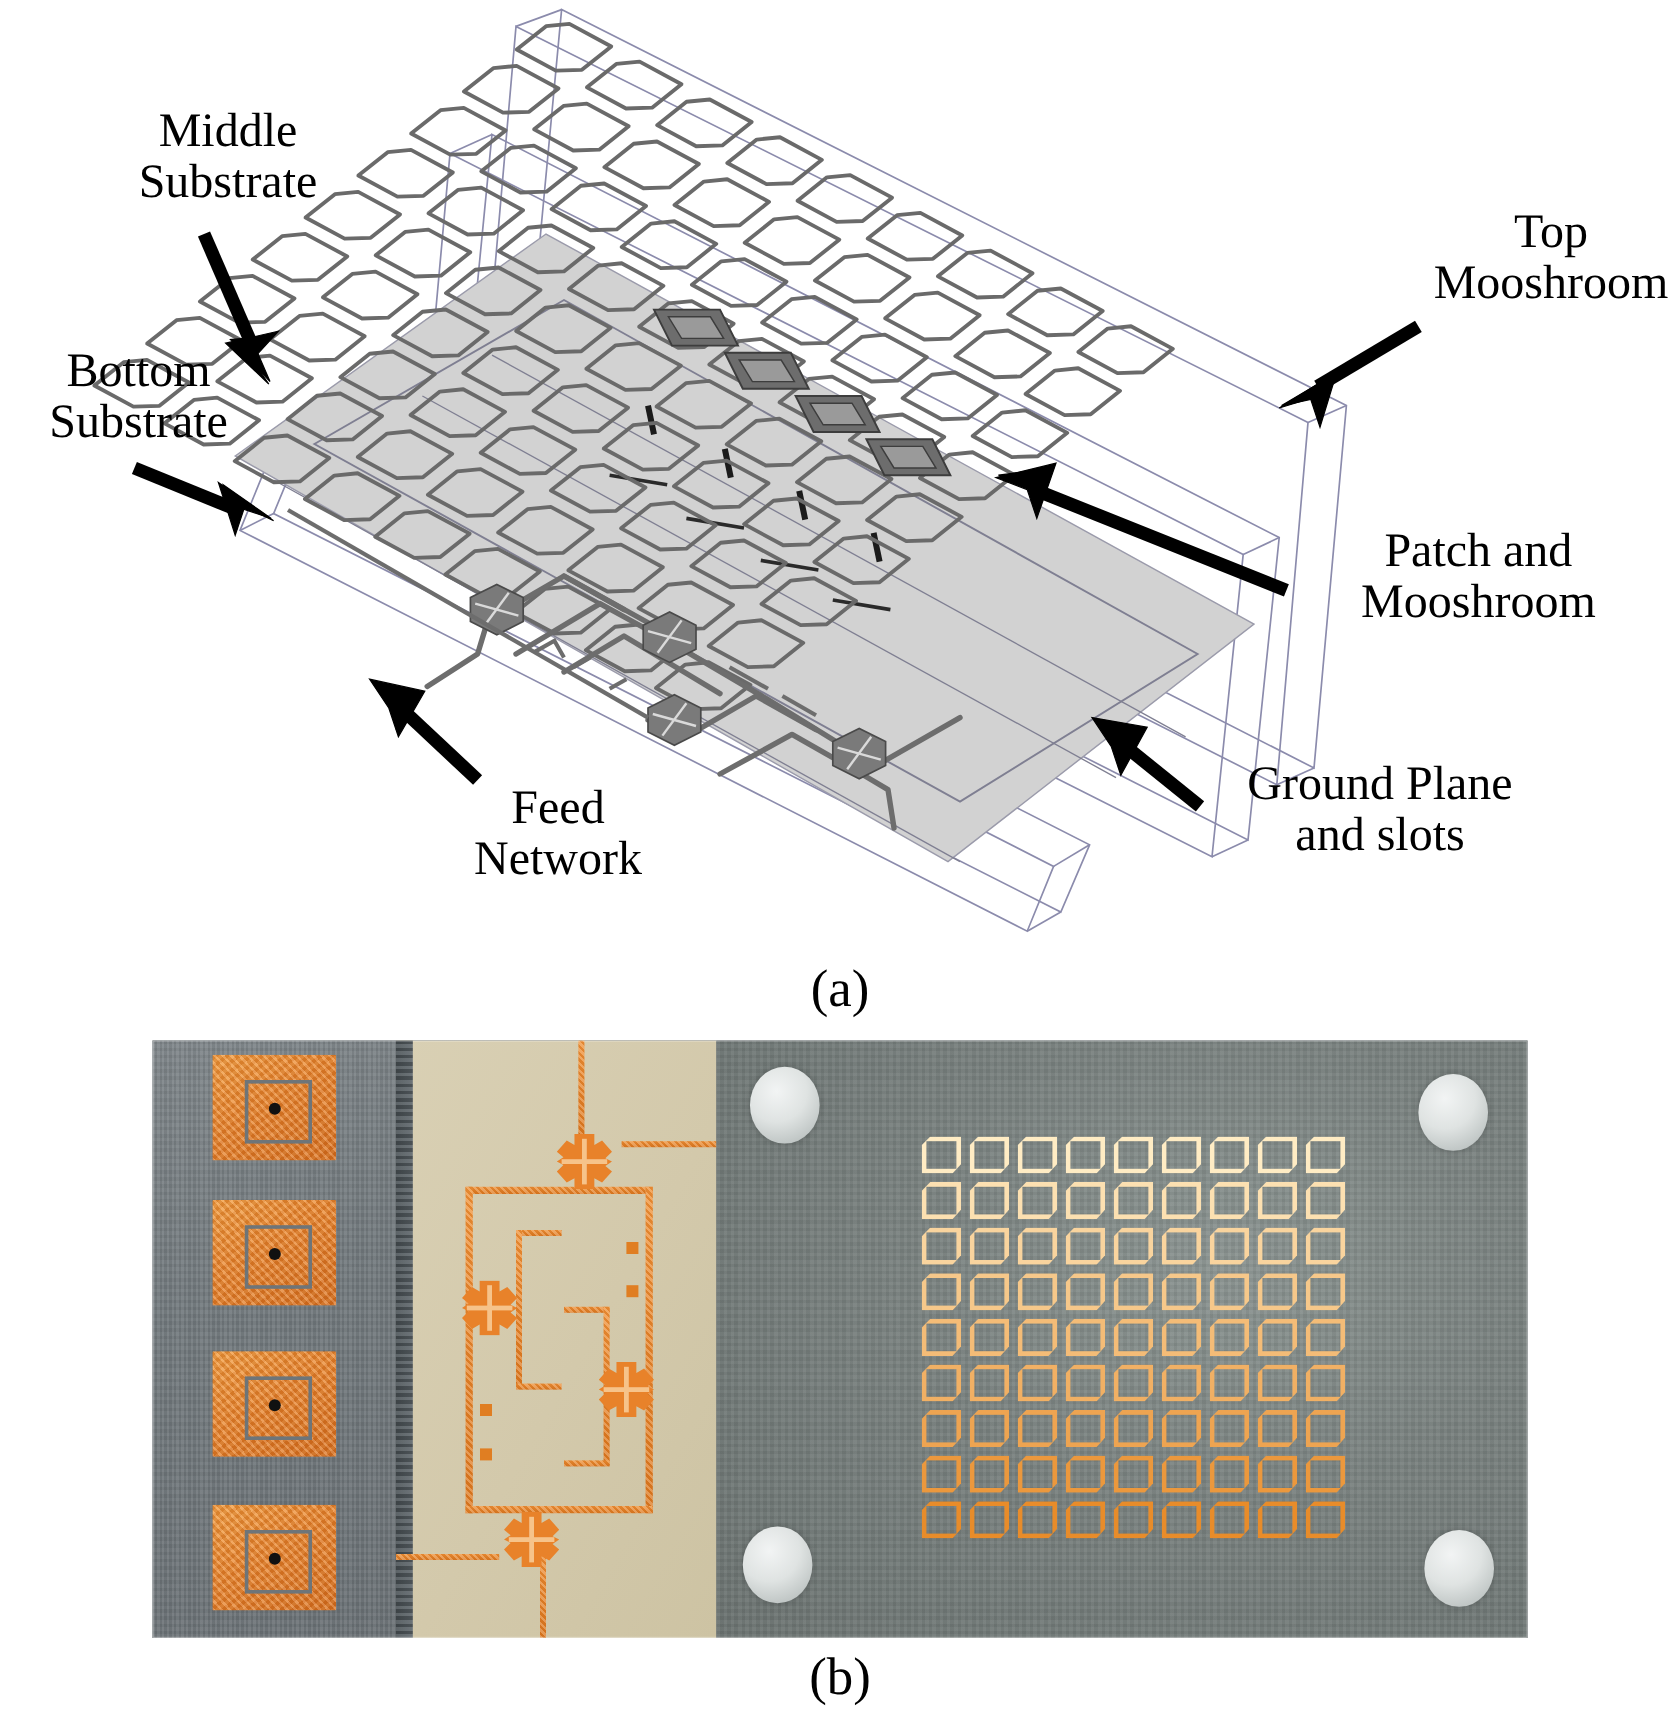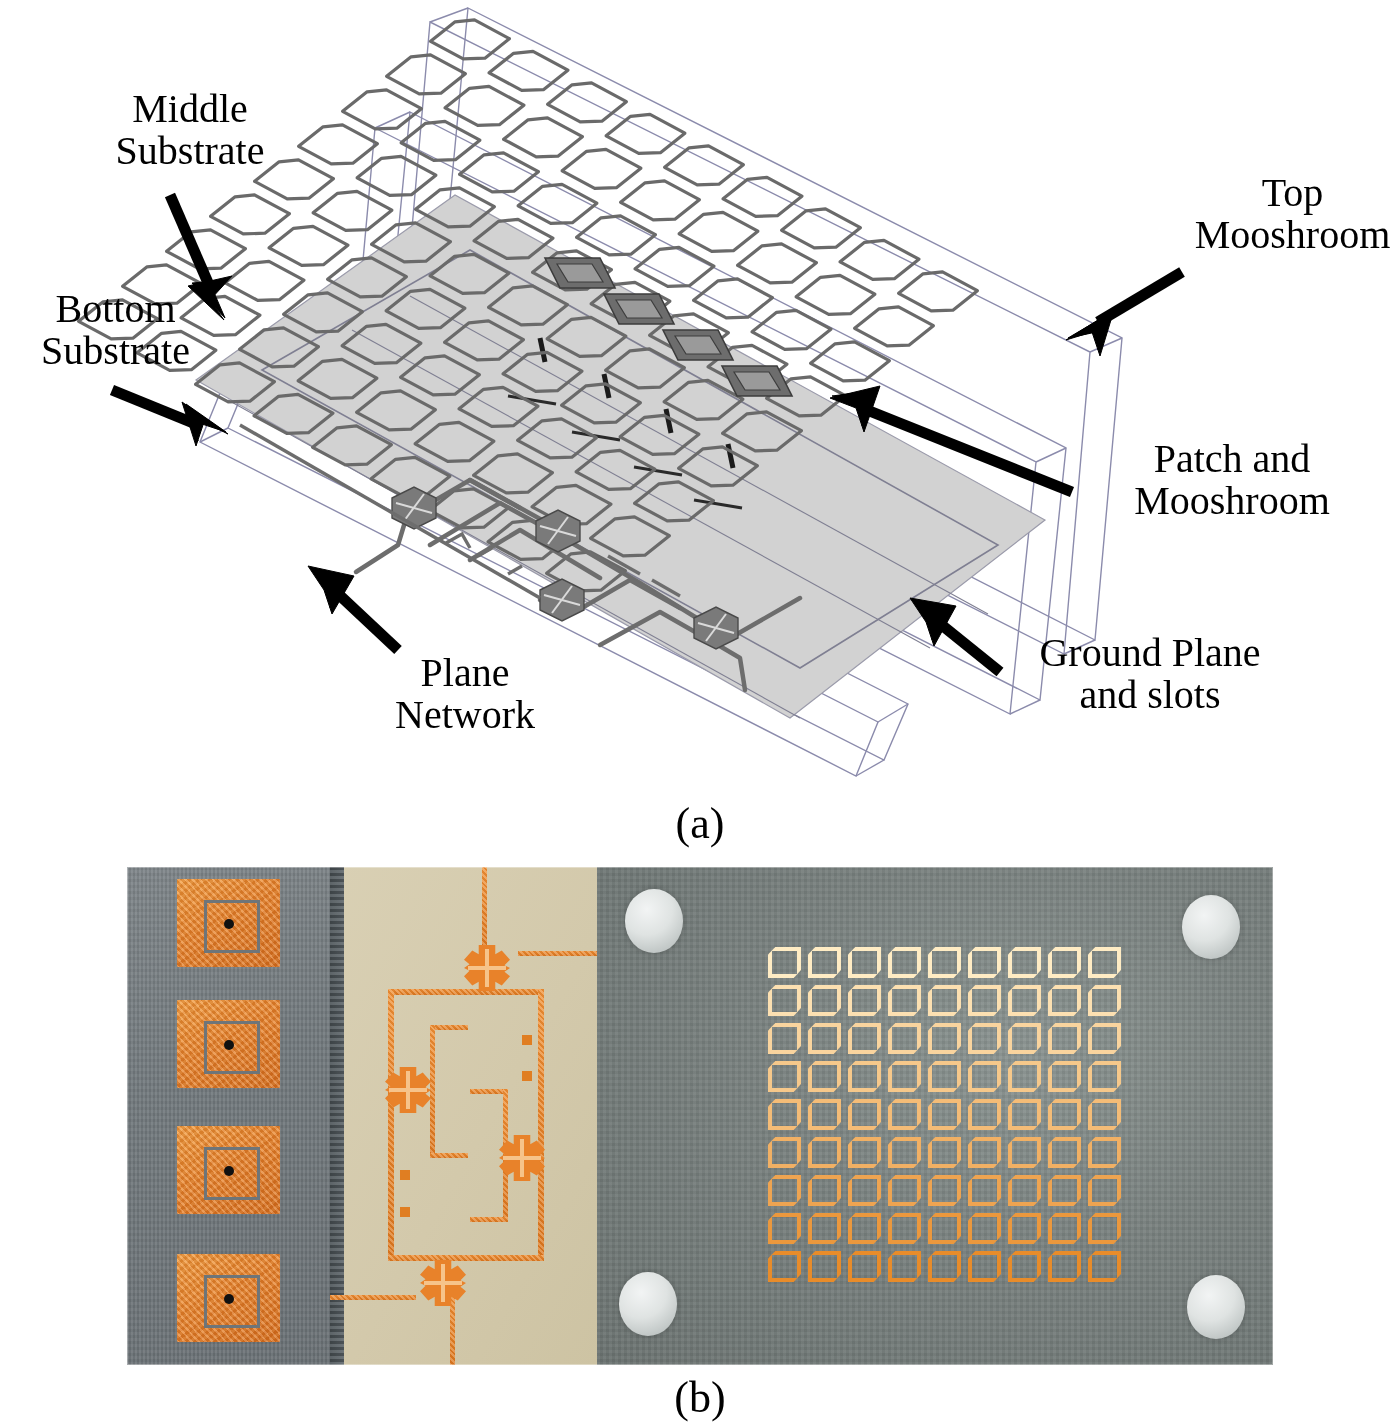--- a/index.html
+++ b/index.html
@@ -341,21 +341,21 @@
 
     <div class="lbl" style="left:1190px;top:172px;width:205px;">Top
 Mooshroom</div>
 
     <div class="lbl" style="left:1000px;top:632px;width:300px;">Ground Plane
 and slots</div>
 
     <div class="lbl" style="left:1082px;top:438px;width:300px;">Patch and
 Mooshroom</div>
 
-    <div class="lbl" style="left:340px;top:652px;width:250px;">Plane
+    <div class="lbl" style="left:340px;top:652px;width:250px;">Feed
 Network</div>
   </div>
 
   <div class="caption" style="top:798px;">(a)</div>
 </div>
 
 <div id="panel-b">
 
   <div class="photo-sec" id="sec-ground">
     <div class="gpatch" style="top:12px;">

